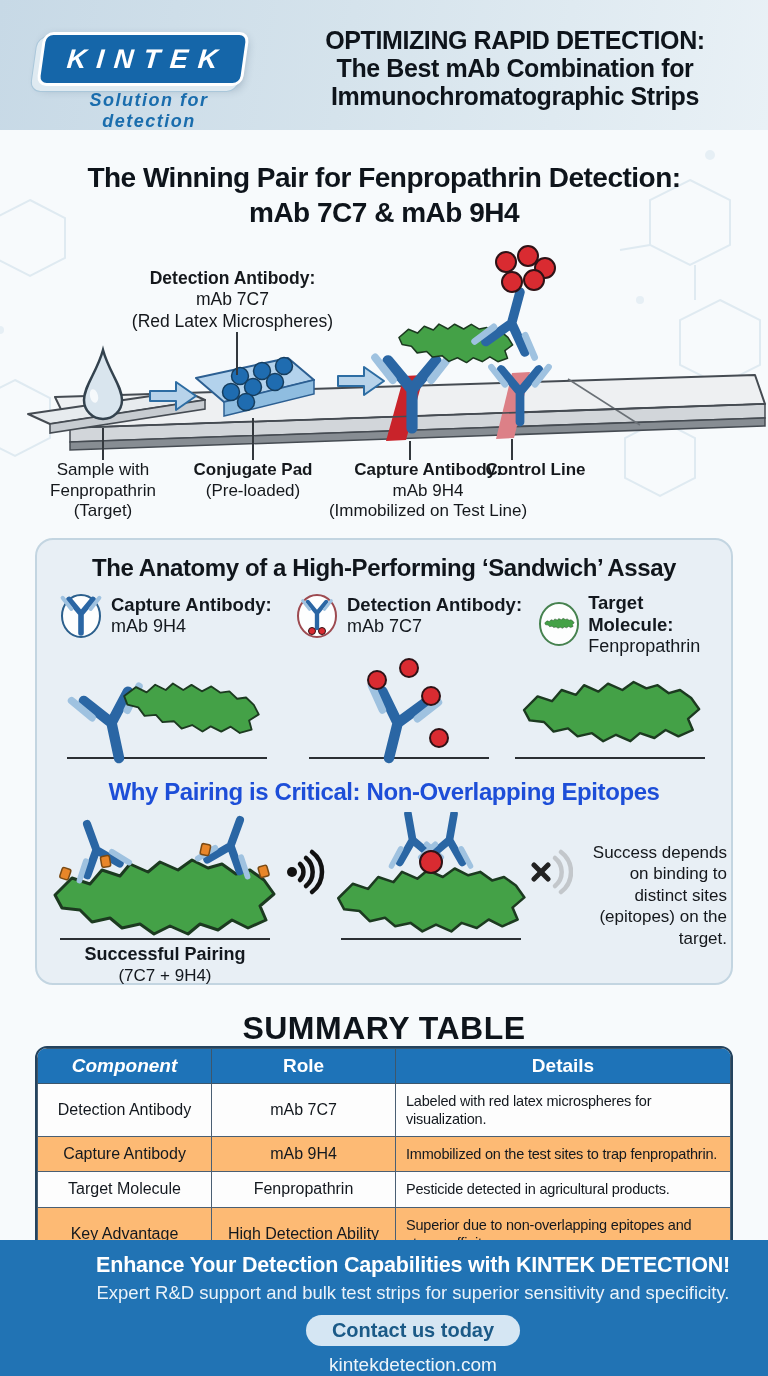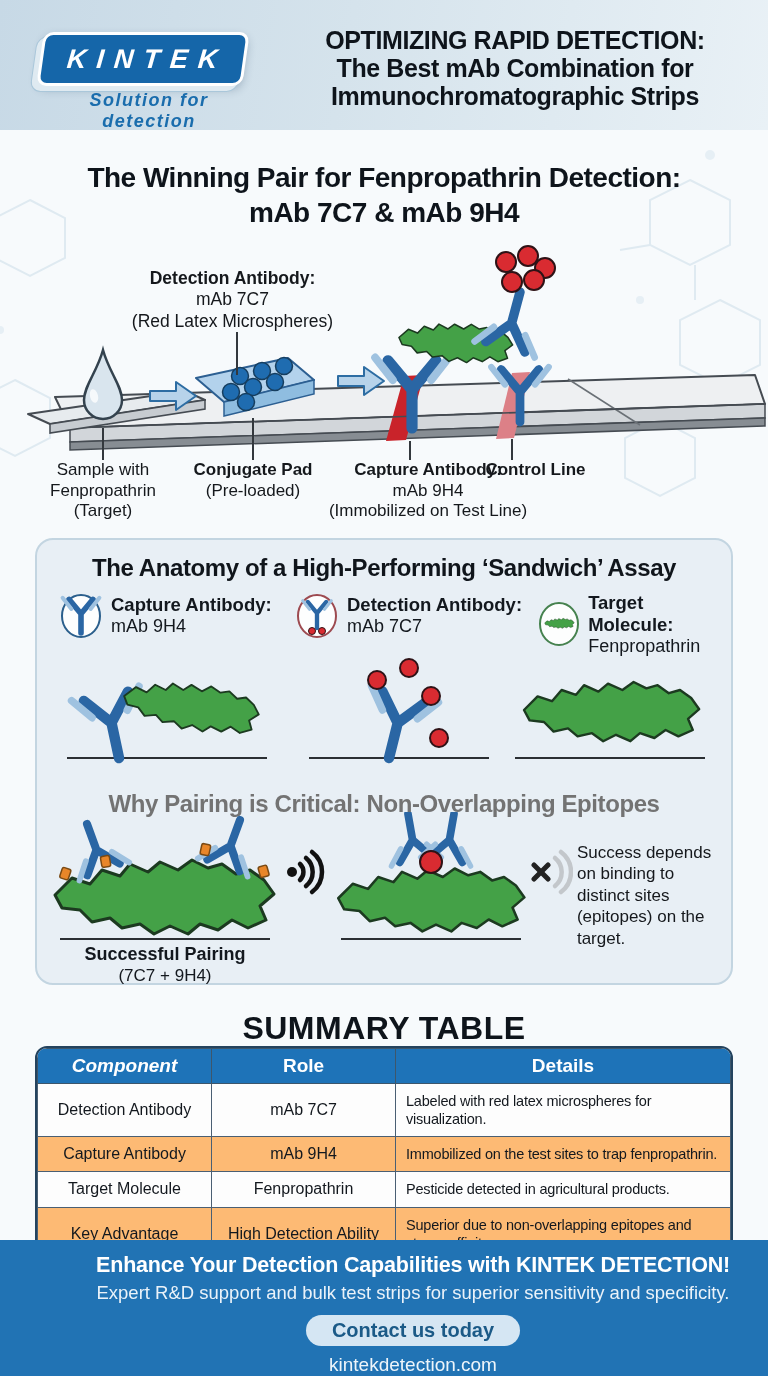--- a/index.html
+++ b/index.html
@@ -35,27 +35,27 @@
   
   .panel{position:absolute;left:35px;top:538px;width:698px;height:447px;background:#e8eff5;
          border:2px solid #c3d5e1;border-radius:18px;box-sizing:border-box;}
   .panel-title{position:absolute;top:14px;left:0;width:100%;text-align:center;
                font-weight:bold;font-size:24px;letter-spacing:-.4px;color:#10151b;}
   .legend-item{position:absolute;top:52px;display:flex;align-items:center;gap:8px;}
   .legend-text{font-size:18px;line-height:1.18;}
   .legend-text .b{font-weight:bold;font-size:18.5px;}
   .illo{position:absolute;top:112px;}
   .pair-title{position:absolute;top:238px;left:0;width:100%;text-align:center;
-              font-weight:bold;font-size:24px;letter-spacing:-.4px;color:#737373;margin-top:12px;}
+              font-weight:bold;font-size:24px;letter-spacing:-.4px;color:#1d4ed8;}
   .pair-row{position:absolute;top:272px;left:8px;width:682px;display:flex;align-items:flex-start;}
   .pair-col{display:flex;flex-direction:column;align-items:center;}
   .pair-caption{margin-top:2px;text-align:center;font-size:17px;line-height:1.2;}
   .pair-caption .b{font-weight:bold;font-size:18px;}
   .sig{margin-top:34px;}
-  .pair-note{width:152px;margin-top:30px;margin-left:4px;font-size:17px;line-height:1.26;color:#15181c;}
+  .pair-note{width:152px;margin-top:30px;margin-left:4px;font-size:17px;line-height:1.26;color:#15181c;text-align:right;}
   
   .summary-title{position:absolute;top:1010px;left:0;width:768px;text-align:center;
                  font-weight:bold;font-size:32px;letter-spacing:.5px;color:#0e141b;}
   .table-wrap{position:absolute;left:35px;top:1046px;width:698px;border:2.5px solid #24435e;
               border-radius:12px;overflow:hidden;background:#fdfdfd;box-sizing:border-box;}
   table.summary{width:100%;border-collapse:collapse;}
   table.summary th{background:#1e73b8;color:#fff;font-weight:bold;font-size:19px;
                    padding:6px 4px;border:1.5px solid #3d566b;}
   table.summary td{border:1.5px solid #4a5f73;font-size:16px;padding:8px 8px;vertical-align:middle;}
   table.summary td.c{text-align:center;}

